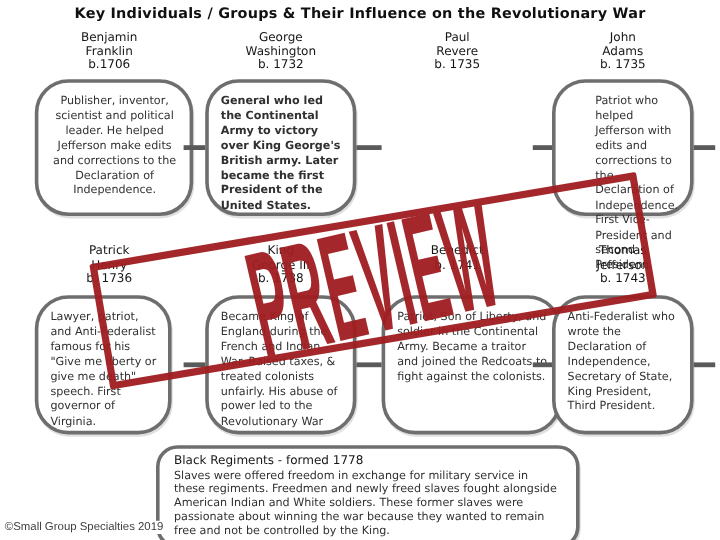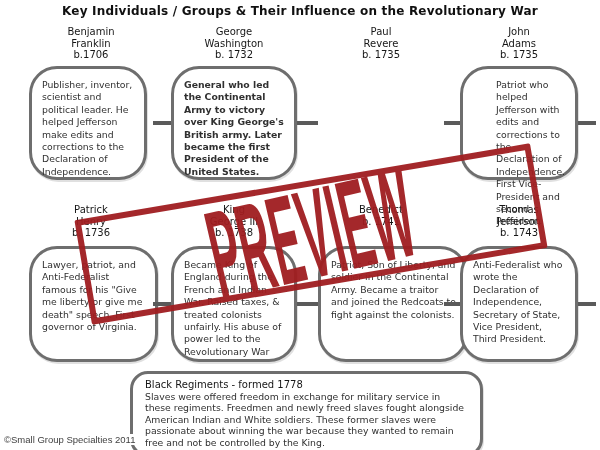--- a/index.html
+++ b/index.html
@@ -65,21 +65,21 @@
     <div>Paul</div>
     <div>Revere</div>
     <div>b. 1735</div>
   </div>
   <div class="name" style="left:459px; top:26px;">
     <div>John</div>
     <div>Adams</div>
     <div>b. 1735</div>
   </div>
 
-  <div class="pbox" style="left:29px; top:66px; width:118px; height:114px;">Publisher, inventor, scientist and political leader.  He helped Jefferson make edits and corrections to the Declaration of Independence.</div>
+  <div class="pbox" style="left:29px; top:66px; width:132px; height:114px;text-align:center;">Publisher, inventor, scientist and political leader.  He helped Jefferson make edits and corrections to the Declaration of Independence.</div>
   <div class="pbox" style="left:171px; top:66px; width:126px; height:114px;font-weight:bold;">General who led the Continental Army to victory over King George's British army.  Later became the first President of the United States.</div>
   <div class="pbox" style="left:460px; top:66px; width:118px; height:114px;padding-left:33px;">Patriot who helped Jefferson with edits and corrections to the Declaration of Independence. First Vice-President and second President.</div>
 
   <div class="conn" style="left:153px; top:121px; width:18px;"></div>
   <div class="conn" style="left:297px; top:121px; width:21px;"></div>
   <div class="conn" style="left:444px; top:121px; width:16px;"></div>
   <div class="conn" style="left:578px; top:121px; width:18px;"></div>
 
   <div class="name" style="left:31px; top:204px;">
     <div>Patrick</div>
@@ -94,34 +94,34 @@
   <div class="name" style="left:321px; top:204px;">
     <div>Benedict</div>
     <div>b. 1741</div>
   </div>
   <div class="name" style="left:459px; top:204px;">
     <div>Thomas</div>
     <div>Jefferson</div>
     <div>b. 1743</div>
   </div>
 
-  <div class="pbox" style="left:29px; top:246px; width:129px; height:116px;">Lawyer, patriot, and Anti-Federalist famous for his "Give me liberty or give me death" speech. First governor of Virginia.</div>
+  <div class="pbox" style="left:29px; top:246px; width:114px; height:116px;">Lawyer, patriot, and Anti-Federalist famous for his "Give me liberty or give me death" speech. First governor of Virginia.</div>
   <div class="pbox" style="left:171px; top:246px; width:126px; height:116px;">Became King of England during the French and Indian War. Raised taxes, &amp; treated colonists unfairly.  His abuse of power led to the Revolutionary War</div>
   <div class="pbox" style="left:318px; top:246px; width:150px; height:116px;">Patriot, Son of Liberty, and soldier in the Continental Army. Became a traitor and joined the Redcoats to fight against the colonists.</div>
-  <div class="pbox" style="left:460px; top:246px; width:118px; height:116px;">Anti-Federalist who wrote the Declaration of Independence, Secretary of State, Vice President, Third President.</div>
+  <div class="pbox" style="left:460px; top:246px; width:118px; height:116px;">Anti-Federalist who wrote the Declaration of Independence, Secretary of State, King President, Third President.</div>
 
   <div class="conn" style="left:153px; top:302px; width:18px;"></div>
   <div class="conn" style="left:297px; top:302px; width:21px;"></div>
   <div class="conn" style="left:444px; top:302px; width:16px;"></div>
   <div class="conn" style="left:578px; top:302px; width:18px;"></div>
 
   <div class="footer-box">
     <div class="footer-heading">Black Regiments - formed 1778</div>
     <div class="footer-body">Slaves were offered freedom in exchange for military service in these regiments.  Freedmen and newly freed slaves fought alongside American Indian and White soldiers.  These former slaves were passionate about winning the war because they wanted to remain free and not be controlled by the King.</div>
   </div>
 
   <div class="stamp">
     <span class="stamp-text">PREVIEW</span>
   </div>
 
-  <div class="copyright">©Small Group Specialties  2011</div>
+  <div class="copyright">©Small Group Specialties  2019</div>
 
 </div>
 
 </body></html>

